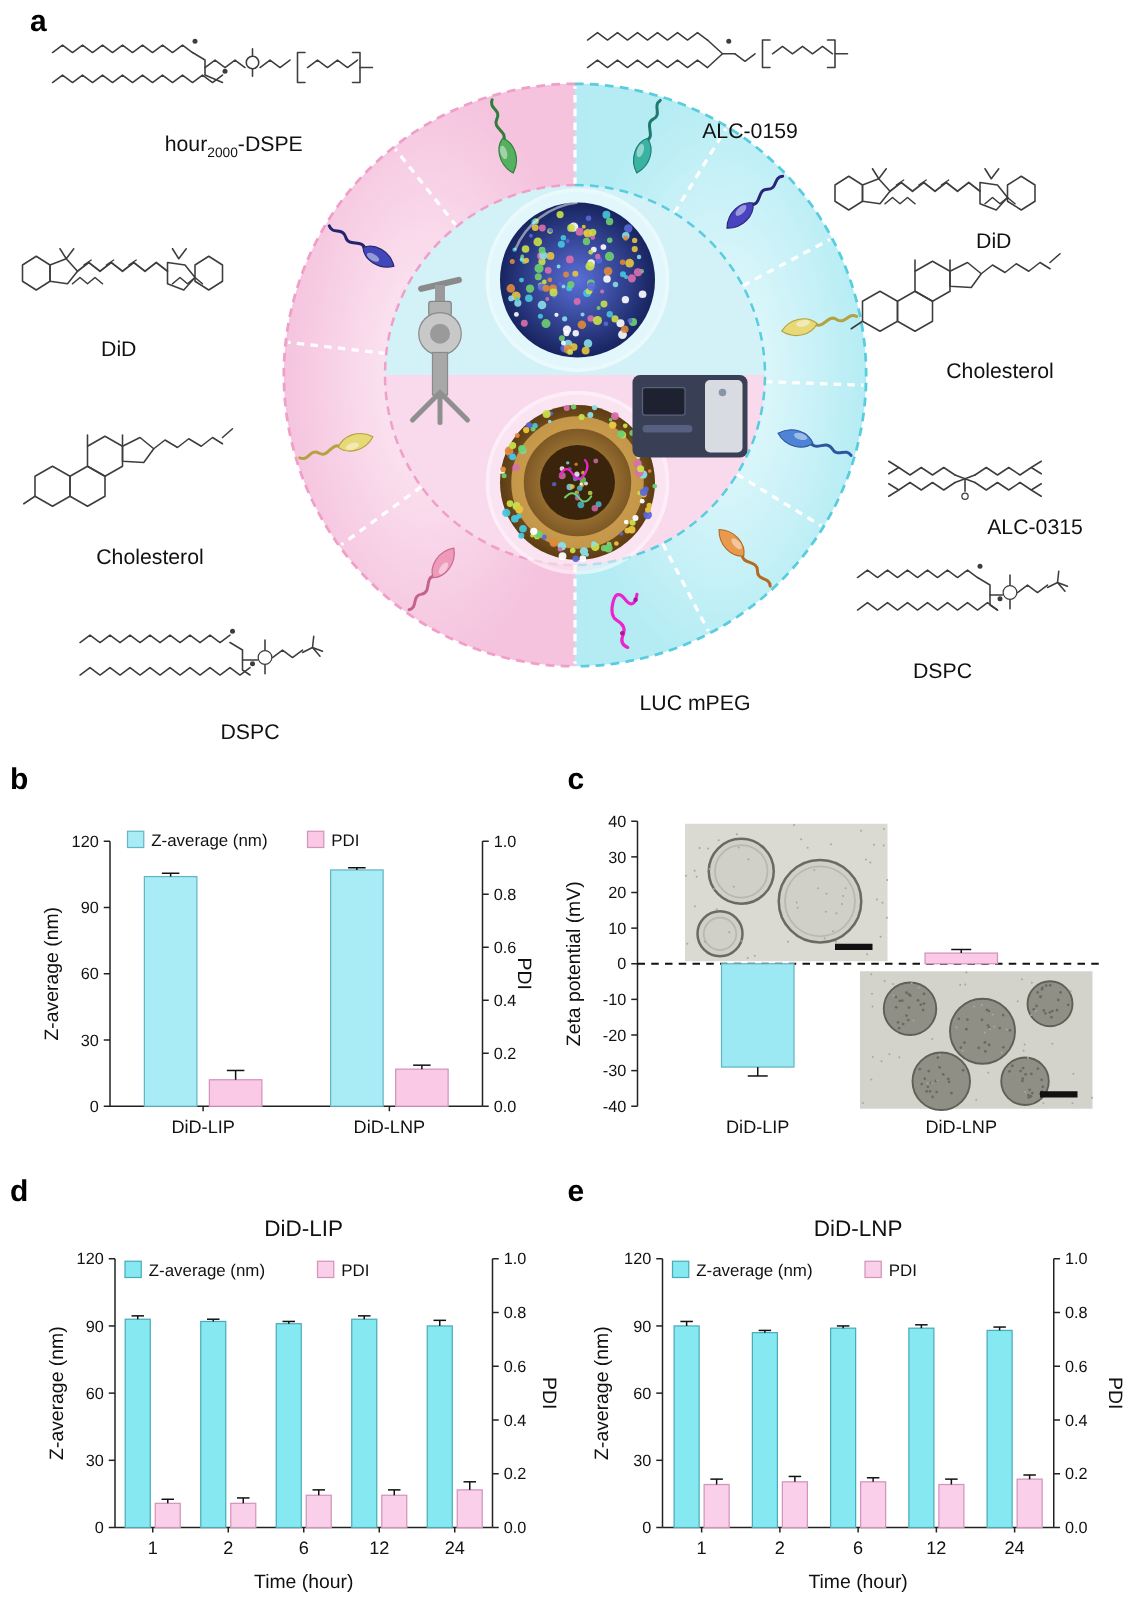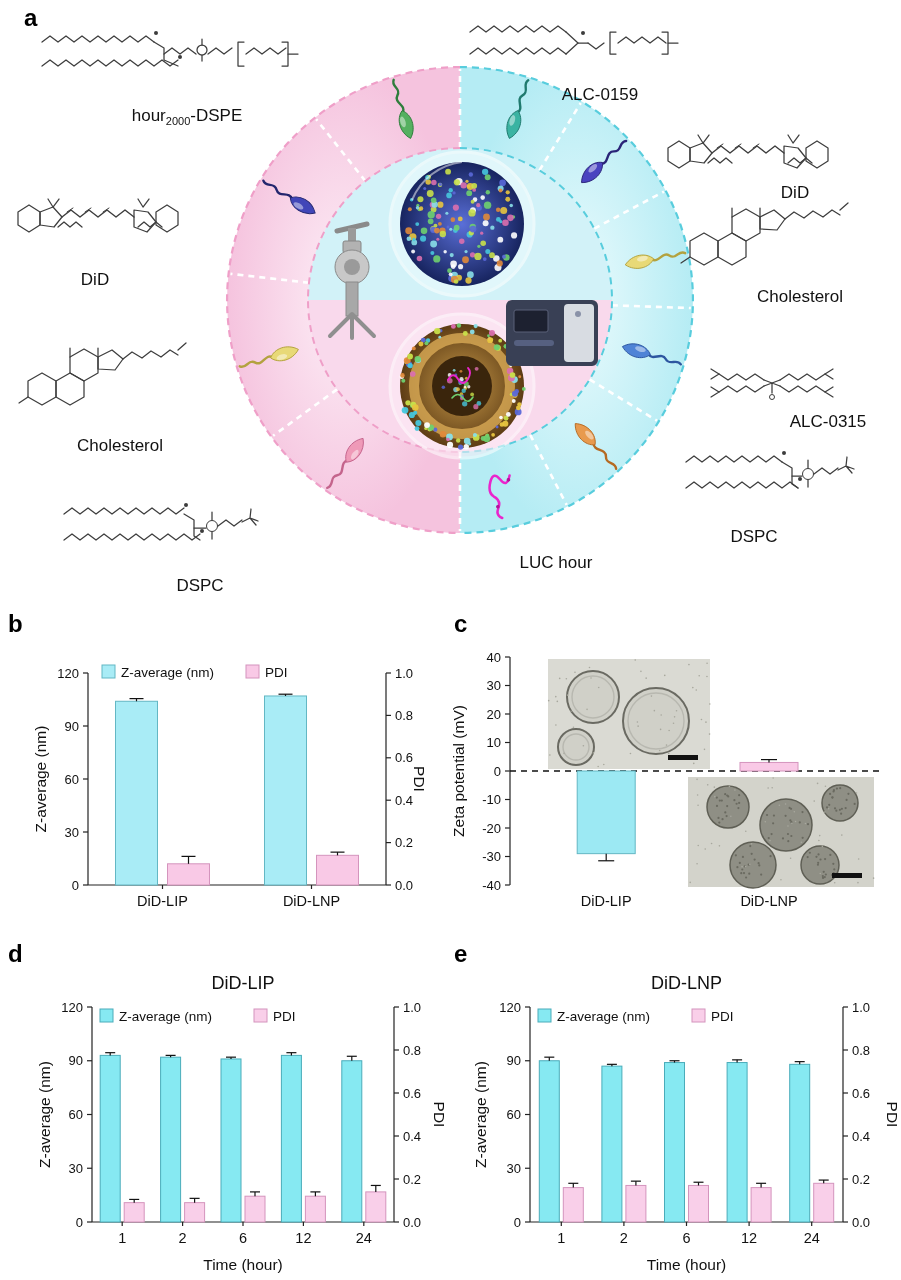--- a/index.html
+++ b/index.html
@@ -480,29 +480,29 @@
         <path d="M120,16 L130,22 L130,38 L136,42" stroke="#3d3d3d" stroke-width="1.25" fill="none" stroke-linejoin="round" stroke-linecap="round"></path>
         <path d="M130,30 h12" stroke="#3d3d3d" stroke-width="1.25" fill="none" stroke-linejoin="round" stroke-linecap="round"></path>
         <circle cx="148" cy="28" r="5.5" stroke="#3d3d3d" fill="none"></circle>
         <path d="M148,22 v-8 M148,34 v7" stroke="#3d3d3d" stroke-width="1.25" fill="none" stroke-linejoin="round" stroke-linecap="round"></path>
         <path d="M154,28 l8,-6 l8,6 l8,-6" stroke="#3d3d3d" stroke-width="1.25" fill="none" stroke-linejoin="round" stroke-linecap="round"></path>
         <path d="M178,24 l8,-4 M186,20 l8,3 M186,20 l1,-9 M186,20 l6,7" stroke="#3d3d3d" stroke-width="1.25" fill="none" stroke-linejoin="round" stroke-linecap="round"></path>
       </g>
     </svg>
 
   <div class="struct-label" style="left:187px;top:106px"><span>hour</span><sub>2000</sub><span>-DSPE</span></div>
-  <div class="struct-label" style="left:600px;top:85px">ALC-0159</div>
+  <div class="struct-label" style="left:600px;top:95px">ALC-0159</div>
   <div class="struct-label" style="left:795px;top:183px">DiD</div>
   <div class="struct-label" style="left:800px;top:287px">Cholesterol</div>
   <div class="struct-label" style="left:828px;top:412px">ALC-0315</div>
   <div class="struct-label" style="left:754px;top:527px">DSPC</div>
   <div class="struct-label" style="left:95px;top:270px">DiD</div>
   <div class="struct-label" style="left:120px;top:436px">Cholesterol</div>
   <div class="struct-label" style="left:200px;top:576px">DSPC</div>
-  <div class="struct-label" style="left:556px;top:553px">LUC hour</div>
+  <div class="struct-label" style="left:556px;top:553px">LUC mPEG</div>
 
   <svg id="chart-b" width="400" height="292" style="left:30px;top:645px">
       <g>
         <line x1="58" y1="28" x2="58" y2="240" stroke="#222" stroke-width="1.2"></line>
         <line x1="356" y1="28" x2="356" y2="240" stroke="#222" stroke-width="1.2"></line>
         <line x1="58" y1="240" x2="356" y2="240" stroke="#222" stroke-width="1.2"></line>
         <line x1="53" y1="240" x2="58" y2="240" stroke="#222" stroke-width="1.2"></line>
         <text x="49" y="244.5" font-size="13" text-anchor="end">0</text>
         <line x1="53" y1="187" x2="58" y2="187" stroke="#222" stroke-width="1.2"></line>
         <text x="49" y="191.5" font-size="13" text-anchor="end">30</text>

